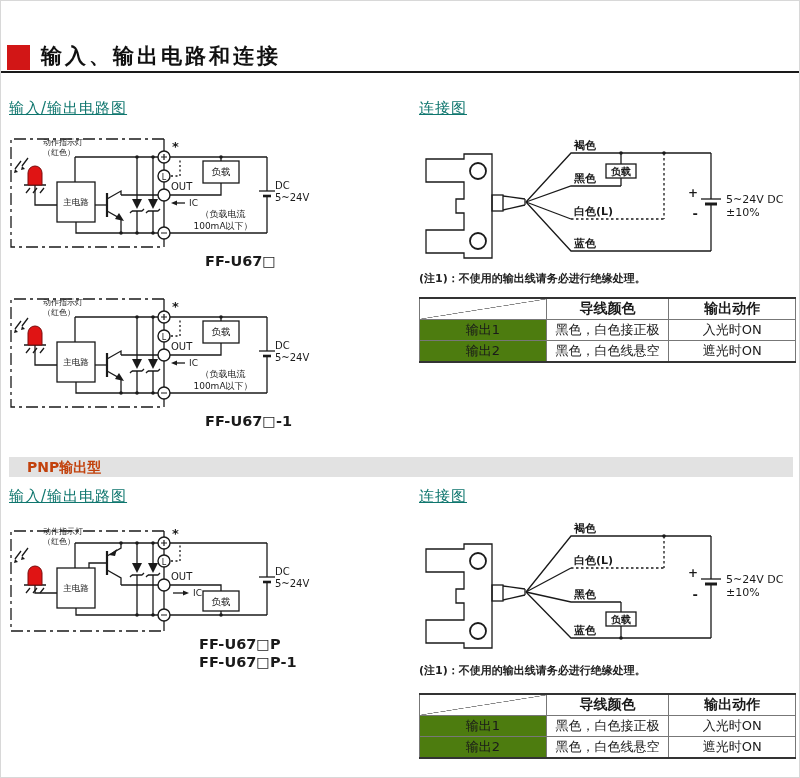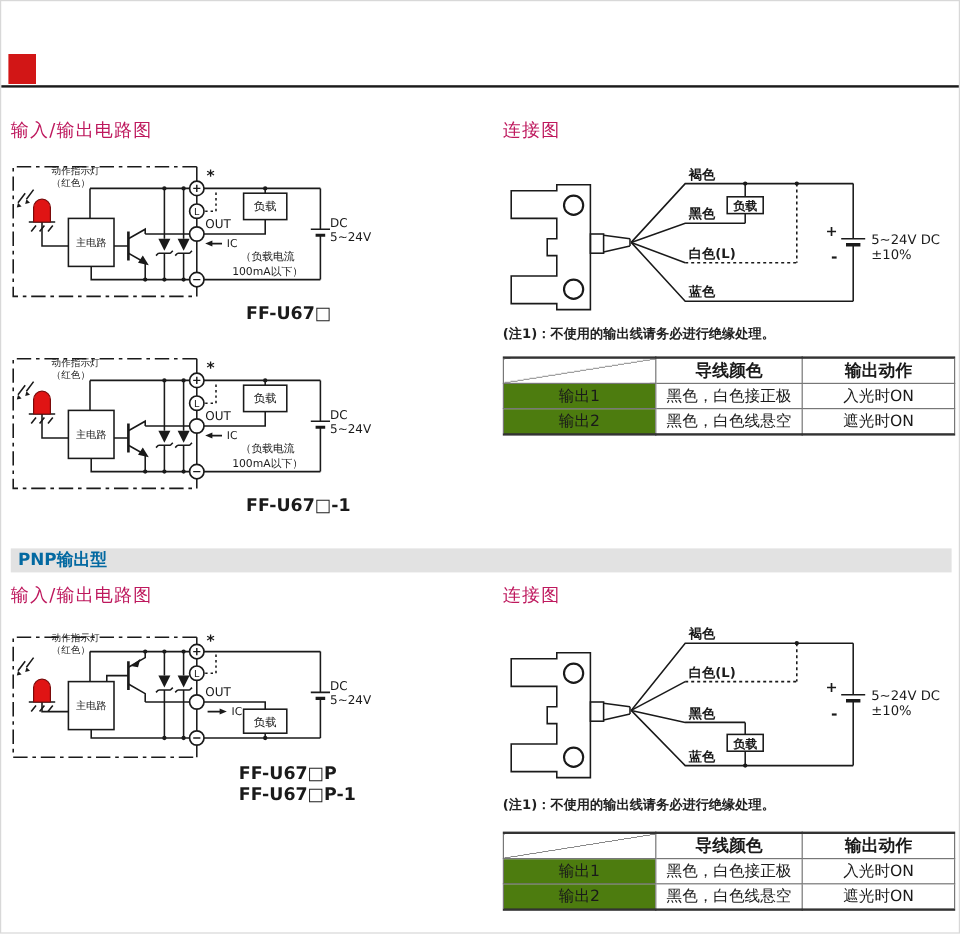--- a/index.html
+++ b/index.html
@@ -2,38 +2,39 @@
 <html><head>
 <meta charset="utf-8">
 <style>
   * { margin:0; padding:0; box-sizing:border-box; }
   body { background:#fff; font-family:"DejaVu Sans","Liberation Sans",sans-serif; color:#1a1a1a; }
   .page { position:relative; width:800px; height:778px; background:#fff; border:1px solid #d8d8d8; overflow:hidden; }
   .abs { position:absolute; }
   .titlebar-square { left:6px; top:44px; width:23px; height:25px; background:#d21616; }
   .page-title { left:40px; top:41px; font-size:21px; font-weight:bold; letter-spacing:3px; color:#111; }
   .title-rule { left:0; top:70px; width:800px; height:2px; background:#1a1a1a; }
-  .heading { font-size:15px; color:#be185d; letter-spacing:1px; }
+  .heading { font-size:15px; color:#0f766e; letter-spacing:1px;text-decoration:underline; }
   .note { font-size:11px; font-weight:bold; color:#222; }
-  .pnp-bar { left:8px; top:456px; width:784px; height:20px; background:#e2e2e2; font-size:14px; font-weight:bold; line-height:20px; padding-left:6px; color:#0369a1; }
+  .pnp-bar { left:8px; top:456px; width:784px; height:20px; background:#e2e2e2; font-size:14px; font-weight:bold; line-height:20px; padding-left:18px; color:#c2410c; }
   svg text { font-family:"DejaVu Sans","Liberation Sans",sans-serif; fill:#1a1a1a; }
   .wtable { border-collapse:collapse; width:377px; font-size:13px;
             border-top:2px solid #333; border-bottom:2px solid #333; }
   .wtable th, .wtable td { border:1px solid #777; height:21px; text-align:center; padding:1px 2px; }
   .wtable th { font-size:14px; font-weight:bold; }
   .wtable td.rowlabel { background:#4d7c0f; }
   .wtable td.diag { background:linear-gradient(to bottom right, #fff 49%, #888 49%, #888 51%, #fff 51%); }
   .c1 { width:127px; } .c2 { width:123px; } .c3 { width:127px;font-family:Liberation Mono, monospace; }
 </style>
 </head>
 <body>
 
 <div class="page">
 
   <div class="abs titlebar-square"></div>
+  <div class="abs page-title">输入、输出电路和连接</div>
   <div class="abs title-rule"></div>
 
   <div class="abs heading" style="left:8px;top:98px">输入/输出电路图</div>
   <div class="abs heading" style="left:418px;top:98px">连接图</div>
 
   <svg class="abs" style="left:8px;top:126px" width="340" height="150" viewBox="0 0 340 150">
     <g stroke="#1a1a1a" fill="none" stroke-width="1.3">
       <path d="M155,12 H2 V120 H155" stroke-dasharray="12 4 3 4"></path>
       <path d="M155,12 V120"></path>
       <path d="M66,30 V55"></path>

